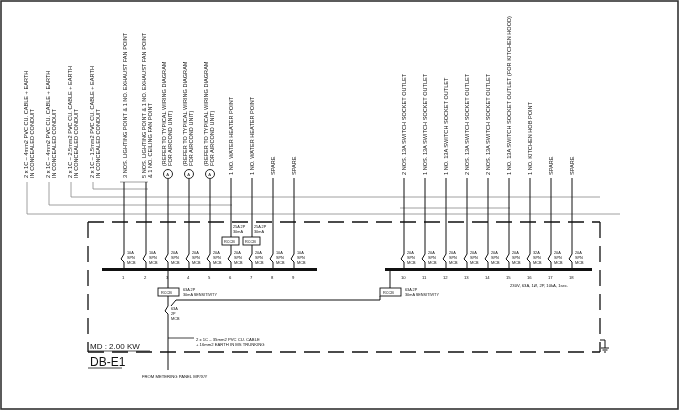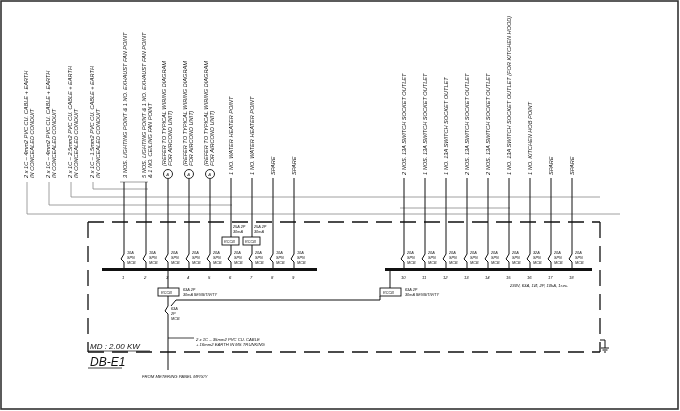--- a/index.html
+++ b/index.html
@@ -1,18 +1,18 @@
 <!DOCTYPE html>
 <html><head>
 <meta charset="utf-8">
 <style>
   html, body { margin: 0; padding: 0; background: #ffffff; }
   body { width: 680px; height: 411px; overflow: hidden; position: relative;
          font-family: "Liberation Sans", sans-serif; }
-  #sheet { position: absolute; left: 0; top: 0; width: 680px; height: 339px; font-style: italic; }
+  #sheet { position: absolute; left: 0; top: 0; width: 680px; height: 339px; }
   svg text { font-family: "Liberation Sans Narrow", "Liberation Sans", sans-serif; fill: #111; }
   .vlabel { font-size: 5.6px; }
   .small { font-size: 4.2px; }
   .cb { font-size: 3.8px; }
   .md { font-size: 8px; }
   .title { font-size: 12px; }
 </style>
 </head>
 <body>
 

